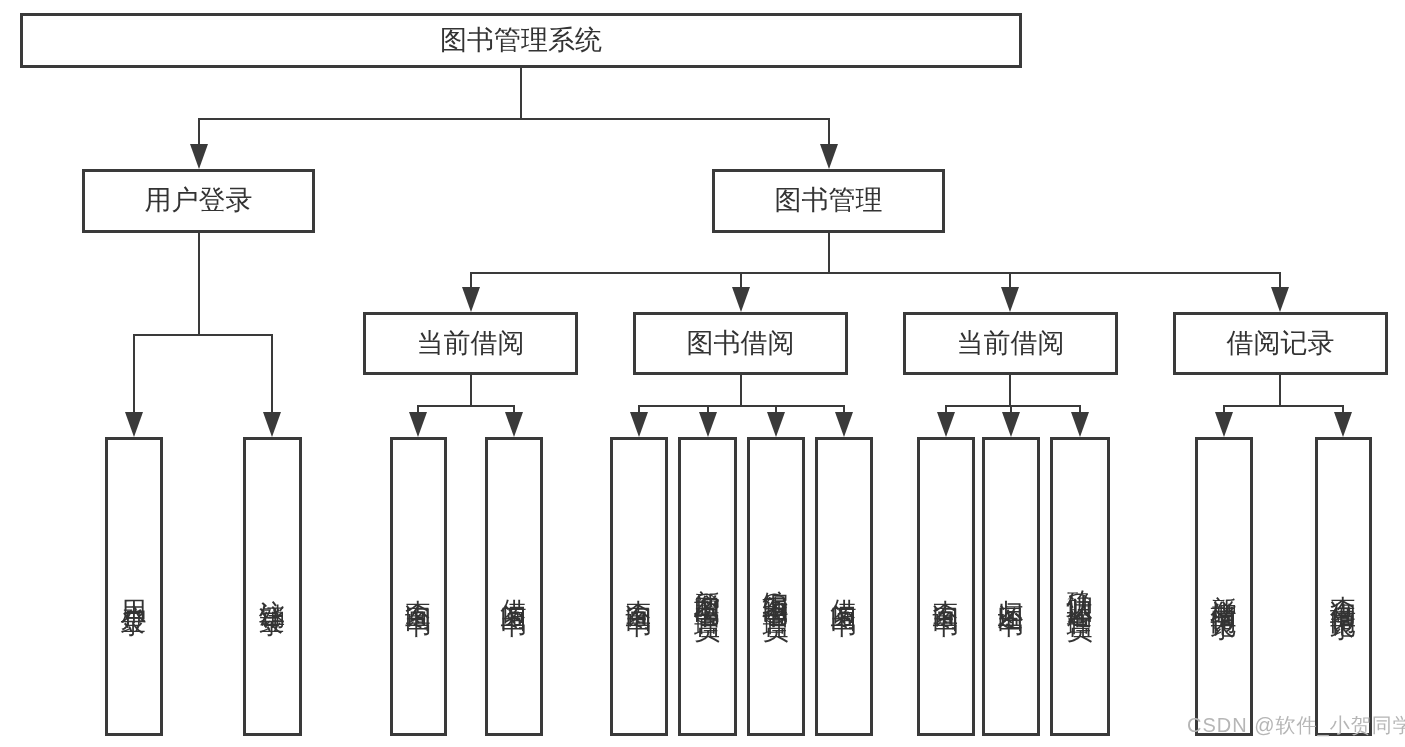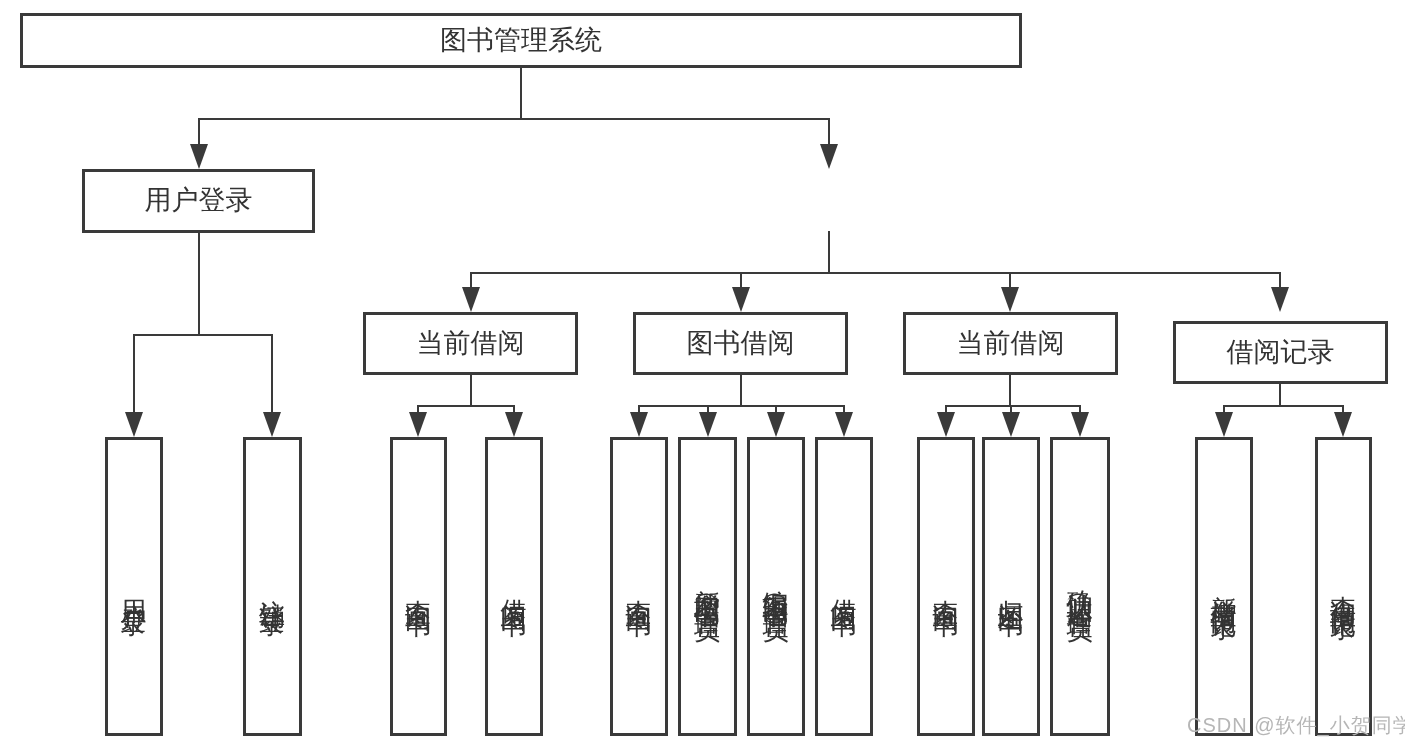--- a/index.html
+++ b/index.html
@@ -113,30 +113,33 @@
     <div class="vline" style="left: 1223px; top: 405px; width: 2px; height: 8px;"></div>
     <div class="ahead" style="left: 1215px; top: 412px;"></div>
     <div class="vline" style="left: 1342px; top: 405px; width: 2px; height: 8px;"></div>
     <div class="ahead" style="left: 1334px; top: 412px;"></div>
     <div class="node" style="left: 20px; top: 13px; width: 1002px; height: 55px;">
       <span class="lbl">图书管理系统</span>
     </div>
     <div class="node" style="left: 82px; top: 169px; width: 233px; height: 64px;">
       <span class="lbl">用户登录</span>
     </div>
+    <div class="node" style="left: 712px; top: 169px; width: 233px; height: 64px;">
+      <span class="lbl">图书管理</span>
+    </div>
     <div class="node" style="left: 363px; top: 312px; width: 215px; height: 63px;">
       <span class="lbl">当前借阅</span>
     </div>
     <div class="node" style="left: 903px; top: 312px; width: 215px; height: 63px;">
       <span class="lbl">当前借阅</span>
     </div>
     <div class="node" style="left: 633px; top: 312px; width: 215px; height: 63px;">
       <span class="lbl">图书借阅</span>
     </div>
-    <div class="node" style="left: 1173px; top: 312px; width: 215px; height: 63px; margin-top: 9px;">
+    <div class="node" style="left: 1173px; top: 312px; width: 215px; height: 63px;">
       <span class="lbl">借阅记录</span>
     </div>
     <div class="node vert" style="left: 105px; top: 437px; width: 58px; height: 299px;">
       <span class="lbl">用户登录</span>
     </div>
     <div class="node vert" style="left: 243px; top: 437px; width: 59px; height: 299px;">
       <span class="lbl">注销登录</span>
     </div>
     <div class="node vert" style="left: 390px; top: 437px; width: 57px; height: 299px;">
       <span class="lbl">查询图书</span>

